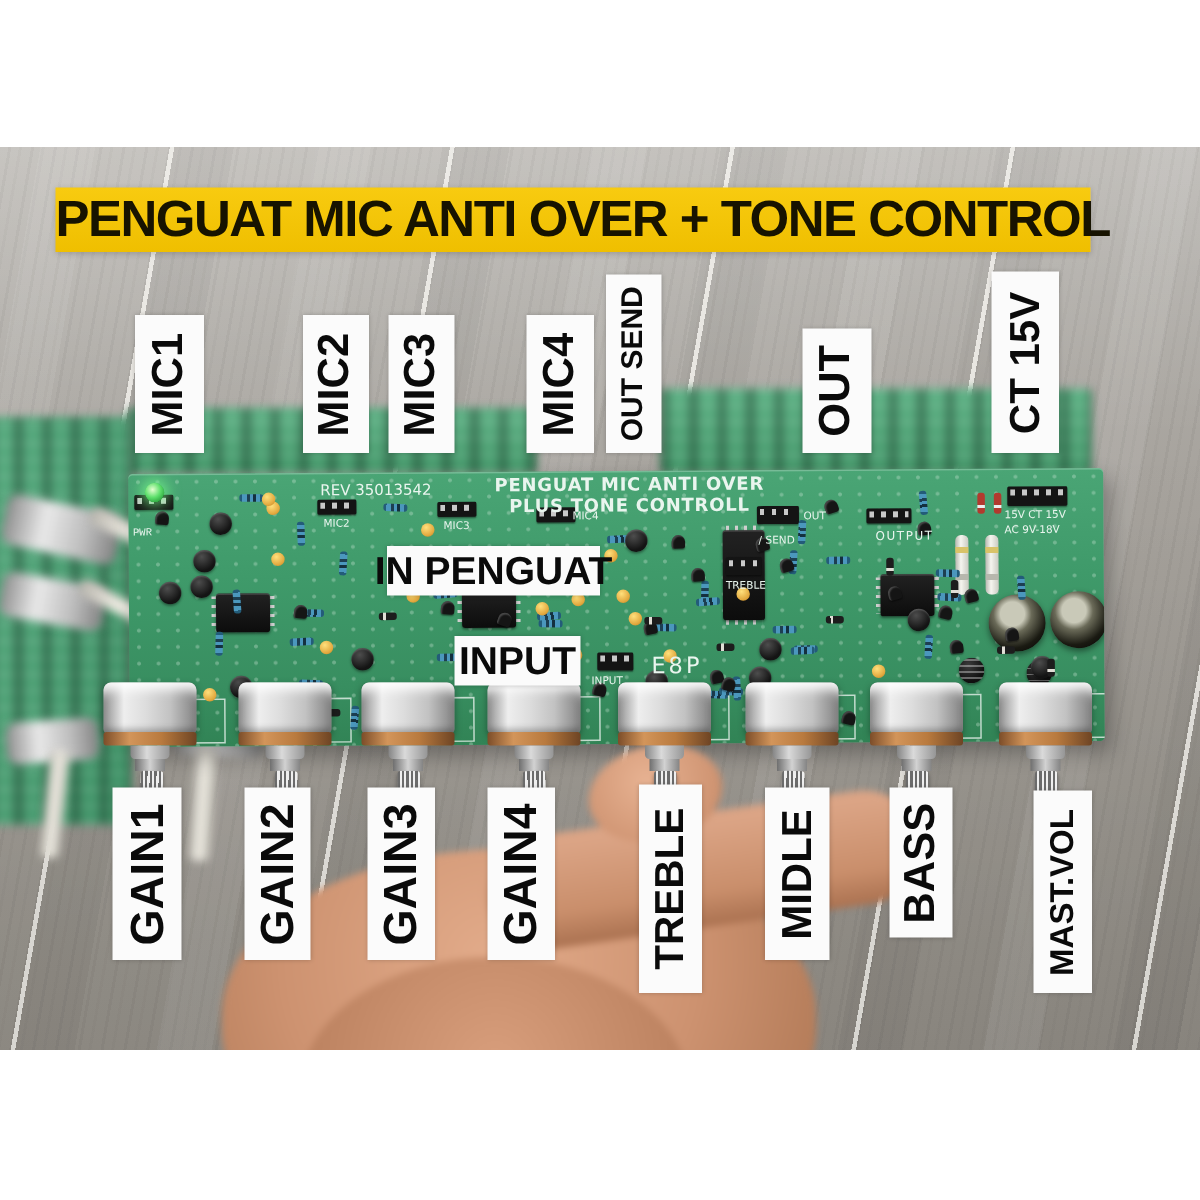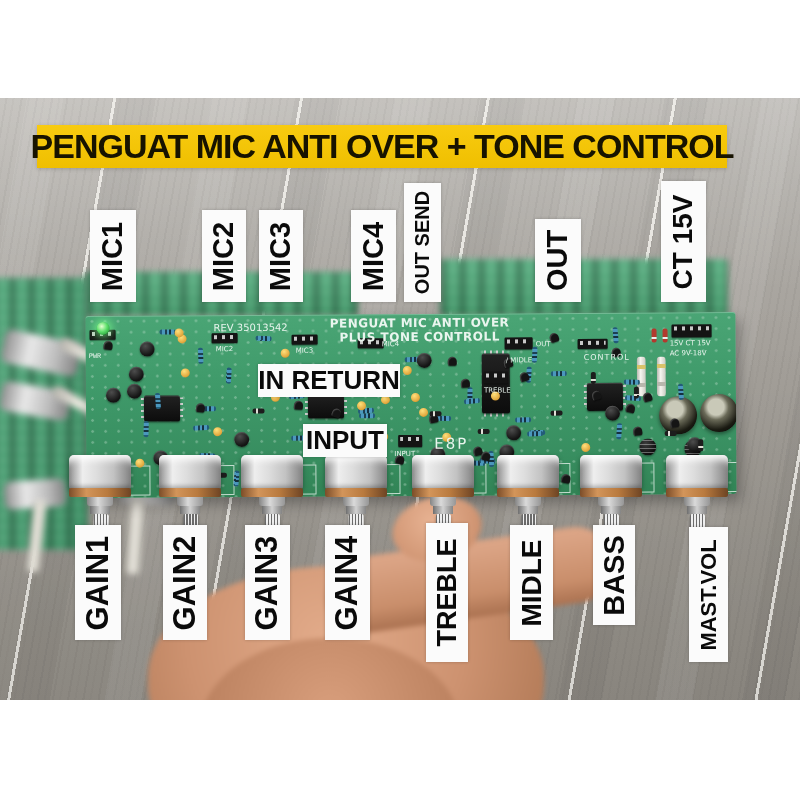--- a/index.html
+++ b/index.html
@@ -156,21 +156,21 @@
   .l-gain3{left:245px;top:427px;width:45px;height:115px;font-size:31px;}
   .l-gain4{left:325px;top:427px;width:45px;height:115px;font-size:31px;}
   .l-treble{left:426px;top:425px;width:42px;height:139px;font-size:27px;}
   .l-midle{left:510px;top:427px;width:43px;height:115px;font-size:28px;}
   .l-bass{left:593px;top:427px;width:42px;height:100px;font-size:29px;}
   .l-mastvol{left:689px;top:429px;width:39px;height:135px;font-size:22px;}
 
   
   .banner{position:absolute;left:37px;top:27px;width:690px;height:43px;z-index:6;
     background:linear-gradient(180deg,#f8cb10,#efbf00);
-    display:flex;align-items:center;justify-content:center;
+    display:flex;align-items:center;justify-content:flex-start;
     box-shadow:0 1px 4px rgba(0,0,0,.18);}
   .banner span{font-weight:bold;font-size:34px;letter-spacing:-1px;color:#171300;white-space:nowrap;}
 </style>
 </head>
 <body>
 
 <div class="page">
   <div class="photo">
 
     <div class="floor">
@@ -329,28 +329,28 @@
           <div class="comp c-diode" style="left: 395.037px; top: 112.188px; transform: rotate(90deg);"></div>
           <div class="comp c-diode" style="left: 244.299px; top: 143.689px;"></div>
           <div class="comp c-diode" style="left: 548.002px; top: 73.9868px;"></div>
         </div>
       <div class="ss ss-title">
         <span>PENGUAT MIC ANTI OVER</span>
         <span>PLUS TONE CONTROLL</span>
       </div>
       <div class="ss ss-rev">REV 35013542</div>
       <div class="ss ss-e8p">E8P</div>
-      <div class="ss ss-output">CONTROL</div>
+      <div class="ss ss-output">OUTPUT</div>
       <div class="ss ss-return">TREBLE</div>
       <div class="ss ss-input">INPUT</div>
       <div class="ss ss-pwr">PWR</div>
       <div class="ss ss-pwr1">15V CT 15V</div>
       <div class="ss ss-pwr2">AC 9V-18V</div>
       <div class="ss ss-out">OUT</div>
-      <div class="ss ss-send">/ MIDLE</div>
+      <div class="ss ss-send">/ SEND</div>
       <div class="ss ss-mic2">MIC2</div>
       <div class="ss ss-mic3">MIC3</div>
       <div class="ss ss-mic4">MIC4</div>
     </div>
 
     <div class="hand">
       <div class="palm"></div>
       <div class="heel"></div>
       <div class="fingers"></div>
       <div class="pinch"></div>
@@ -431,21 +431,21 @@
         <span>OUT SEND</span>
       </div>
     <div class="vlabel l-out">
         <span>OUT</span>
       </div>
     <div class="vlabel l-ct15v">
         <span>CT 15V</span>
       </div>
 
     <div class="hlabel l-inreturn">
-        <span>IN RETURN</span>
+        <span>IN PENGUAT</span>
       </div>
     <div class="hlabel l-input">
         <span>INPUT</span>
       </div>
 
     <div class="vlabel l-gain1">
         <span>GAIN1</span>
       </div>
     <div class="vlabel l-gain2">
         <span>GAIN2</span>

